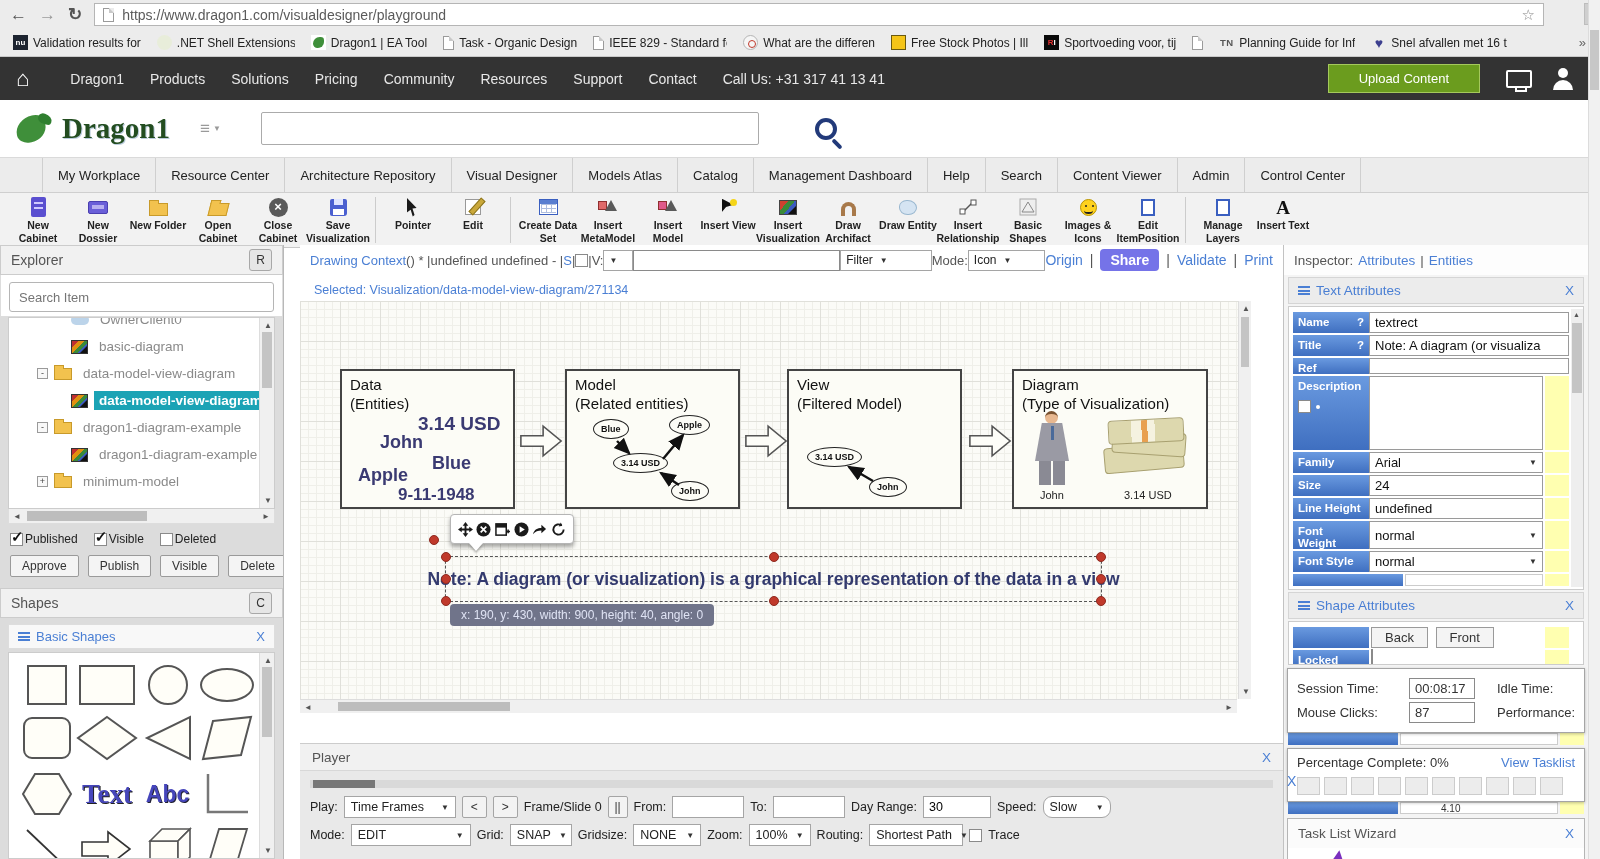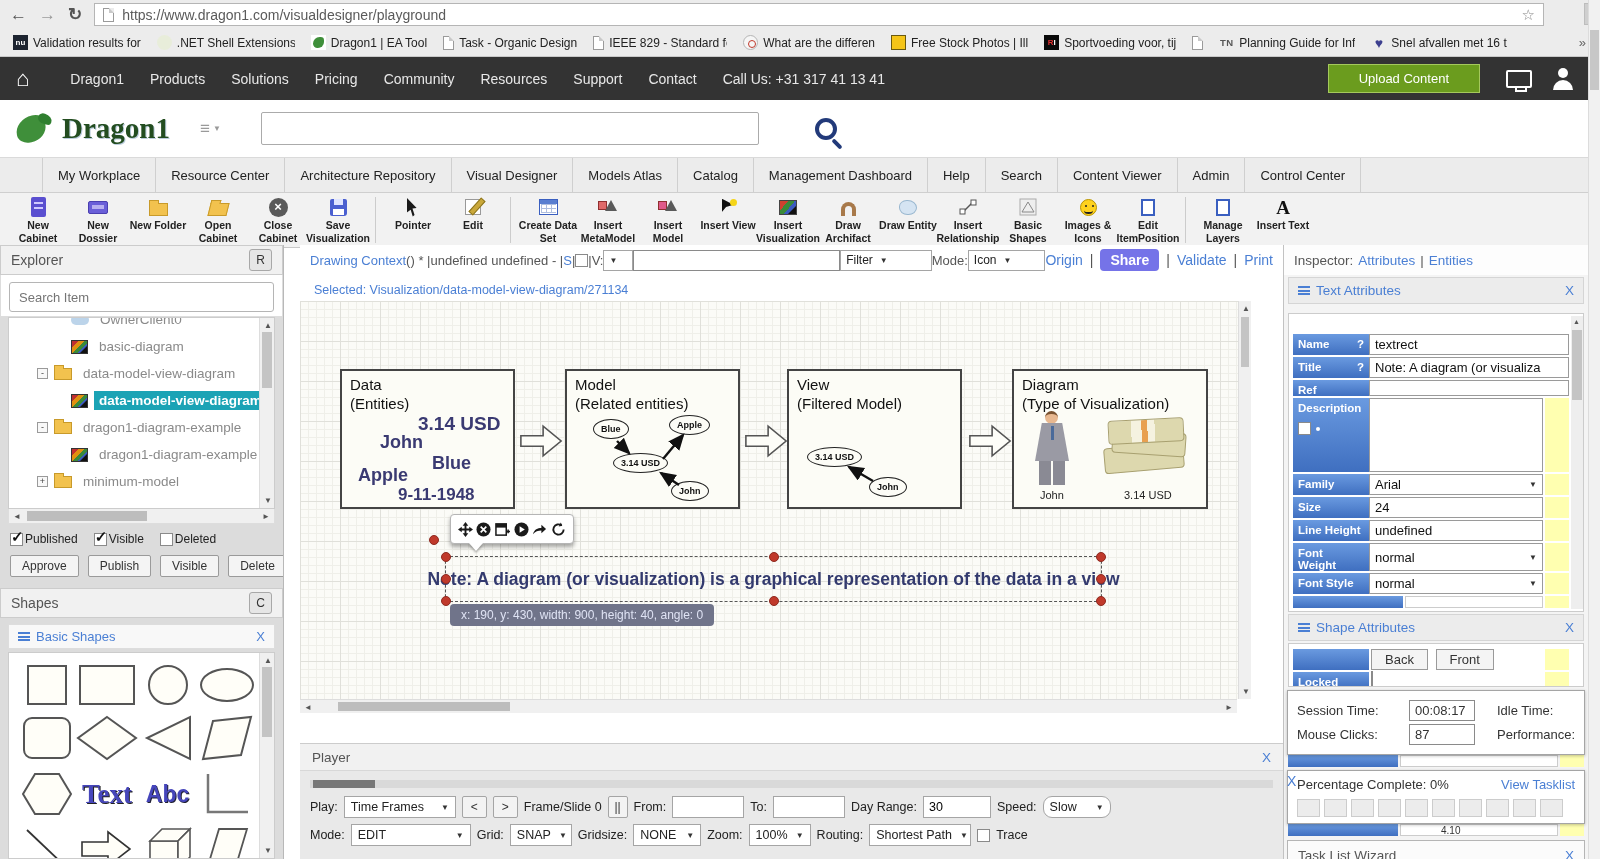--- a/index.html
+++ b/index.html
@@ -212,21 +212,21 @@
 .psel{border:1px solid #a5a5a5;background:#fff;height:22px;display:flex;align-items:center;justify-content:space-between;gap:8px;padding:0 6px;font-size:12.5px;}
 .psel::after{content:"\25bc";font-size:8px;color:#333;}
 .pbtn{border:1px solid #a5a5a5;background:#f3f3f3;border-radius:2px;min-width:25px;height:22px;display:flex;align-items:center;justify-content:center;font-size:12px;color:#333;}
 .pin{border:1px solid #a5a5a5;height:22px;width:72px;padding:0 5px;font-size:12.5px;}
 .pin.small{width:68px;}
 
 
 .ins-head{height:30px;display:flex;align-items:center;gap:5px;padding:0 10px;font-size:13.5px;color:#555;background:#fdfdfd;}
 .ipanel-head{height:27px;background:#ececec;border:1px solid #d5d5d5;display:flex;align-items:center;justify-content:space-between;padding:0 9px;color:#4a7fd4;font-size:13.5px;margin:2px 4px 0;}
 .iph-left{display:flex;align-items:center;}
-.attr-wrap{background:#fff;border:1px solid #ccc;margin:9px 4px 0;padding:18px 14px 3px 4px;position:relative;}
+.attr-wrap{background:#fff;border:1px solid #ccc;margin:2px 4px 0;padding:3px 14px 3px 4px;position:relative;}
 .arow{display:flex;margin:2px 0;align-items:stretch;}
 .albl{width:76px;flex:none;background:linear-gradient(#6a9ae0,#3f6fc0);color:#fff;font-size:11.5px;font-weight:bold;padding:4px 5px 0;display:flex;justify-content:space-between;}
 .aval{flex:1;border:1px solid #9a9a9a;background:#fff;padding:2px 5px;font-size:13px;color:#111;white-space:nowrap;overflow:hidden;display:flex;align-items:center;}
 .aval.sel-style{justify-content:space-between;}
 .aval.sel-style::after{content:"\25bc";font-size:8px;color:#333;}
 .ayellow{width:24px;flex:none;background:#ffffb0;margin-left:2px;}
 .desc-lbl{flex-direction:column;justify-content:flex-start;gap:8px;align-items:flex-start;}
 .desc-extra{display:flex;align-items:center;gap:5px;}
 .dot{width:4px;height:4px;border-radius:50%;background:#fff;}
 .ins-scroll{position:absolute;right:0;top:2px;bottom:2px;width:12px;background:#eee;font-size:7px;color:#555;}
@@ -865,21 +865,21 @@
         </span>
       <span>Gridsize:</span>
       <span class="psel" style="width:68px;">
           <span>NONE</span>
         </span>
       <span>Zoom:</span>
       <span class="psel" style="width:62px;">
           <span>100%</span>
         </span>
       <span>Routing:</span>
-      <span class="psel" style="width:102px;">
+      <span class="psel" style="width:94px;">
           <span>Shortest Path</span>
         </span>
       <span class="cb"></span>
       <span>Trace</span>
     </div>
   </div>
 </div>
 
 <div class="inspector">
   <span class="x-float">X</span>

